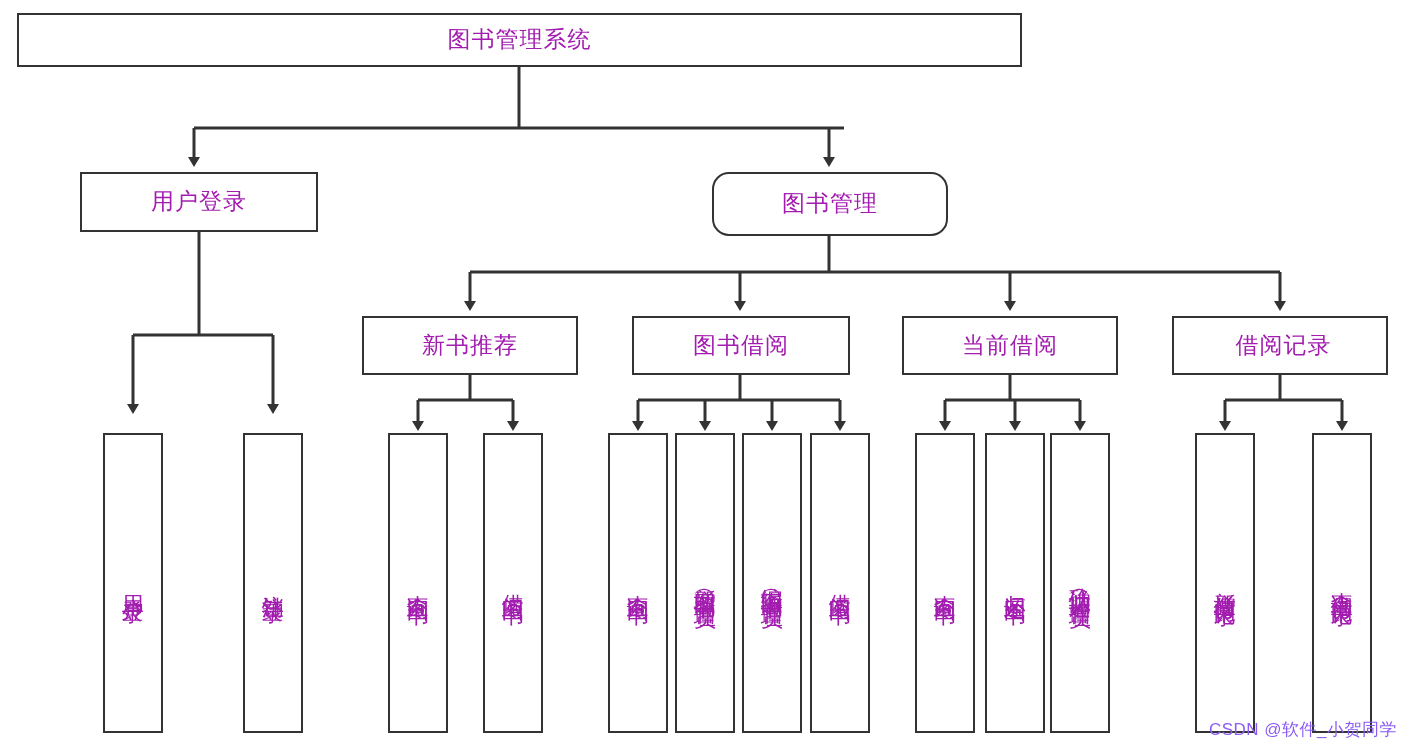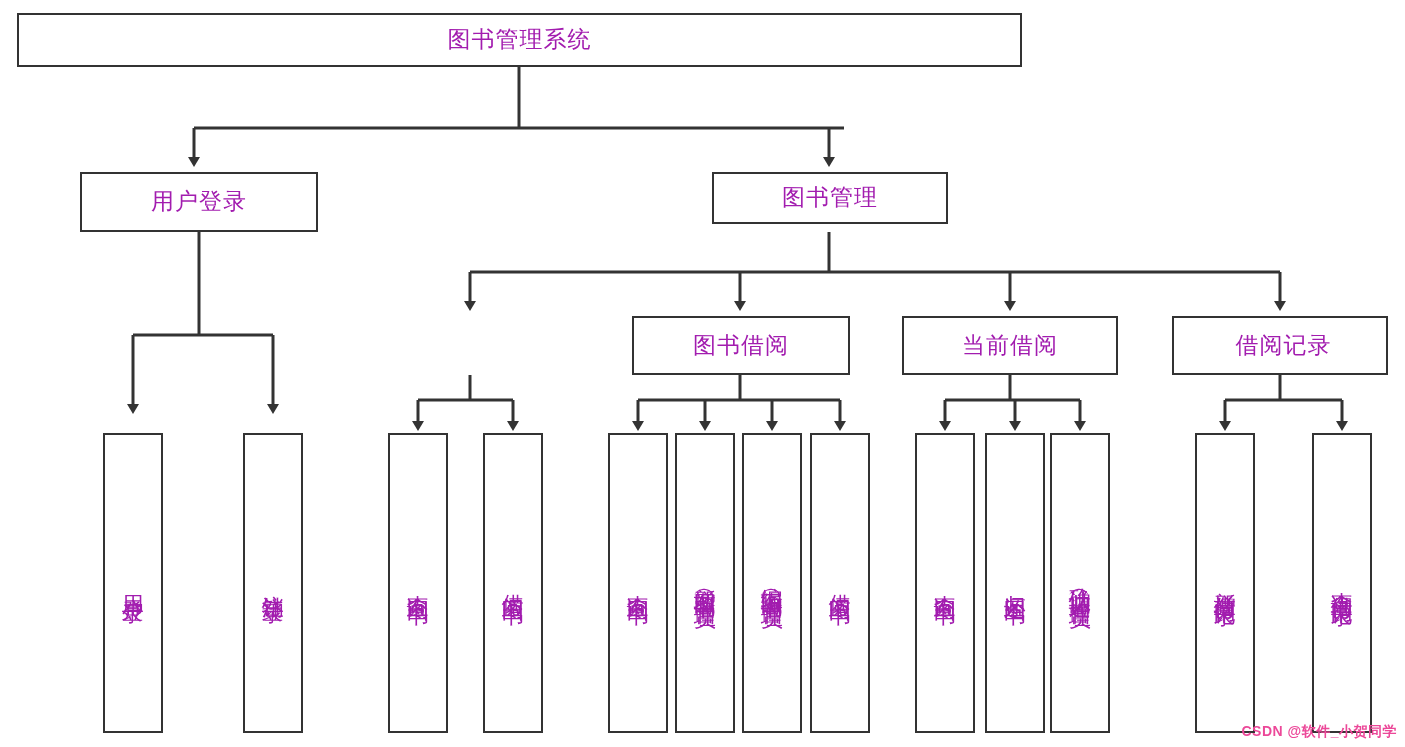--- a/index.html
+++ b/index.html
@@ -51,25 +51,24 @@
   }
   .node.vert .txt {
     writing-mode: vertical-rl;
     text-orientation: upright;
     display: block;
   }
   .watermark {
     position: absolute;
     right: 8px;
     bottom: 6px;
-    font-size: 14px;
-    color: #ec4899;
+    font-size: 17px;
+    color: #8b5cf6;
     letter-spacing: 0.5px;
     white-space: nowrap;
-    font-weight: bold;
   }
 </style>
 </head>
 <body>
 
 <div id="canvas">
 
   <svg class="edges" viewBox="0 0 1405 747">
     <defs>
       <marker id="arrow" markerWidth="10" markerHeight="12" refX="1" refY="6" orient="auto" markerUnits="userSpaceOnUse">
@@ -120,24 +119,27 @@
     </g>
   </svg>
 
   <div class="node horiz" style="left:17px; top:13px; width:1005px; height:54px;">
     <span class="txt">图书管理系统</span>
   </div>
 
   <div class="node horiz" style="left:80px; top:172px; width:238px; height:60px;">
     <span class="txt">用户登录</span>
   </div>
-  <div class="node horiz" style="left:712px; top:172px; width:236px; height:52px;">
+  <div class="node horiz" style="left:712px; top:172px; width:236px; height:64px;border-radius:17px;">
     <span class="txt">图书管理</span>
   </div>
 
+  <div class="node horiz" style="left:362px; top:316px; width:216px; height:59px;">
+    <span class="txt">新书推荐</span>
+  </div>
   <div class="node horiz" style="left:902px; top:316px; width:216px; height:59px;">
     <span class="txt">当前借阅</span>
   </div>
   <div class="node horiz" style="left:632px; top:316px; width:218px; height:59px;">
     <span class="txt">图书借阅</span>
   </div>
   <div class="node horiz" style="left:1172px; top:316px; width:216px; height:59px;padding-left:7px;">
     <span class="txt">借阅记录</span>
   </div>
 

